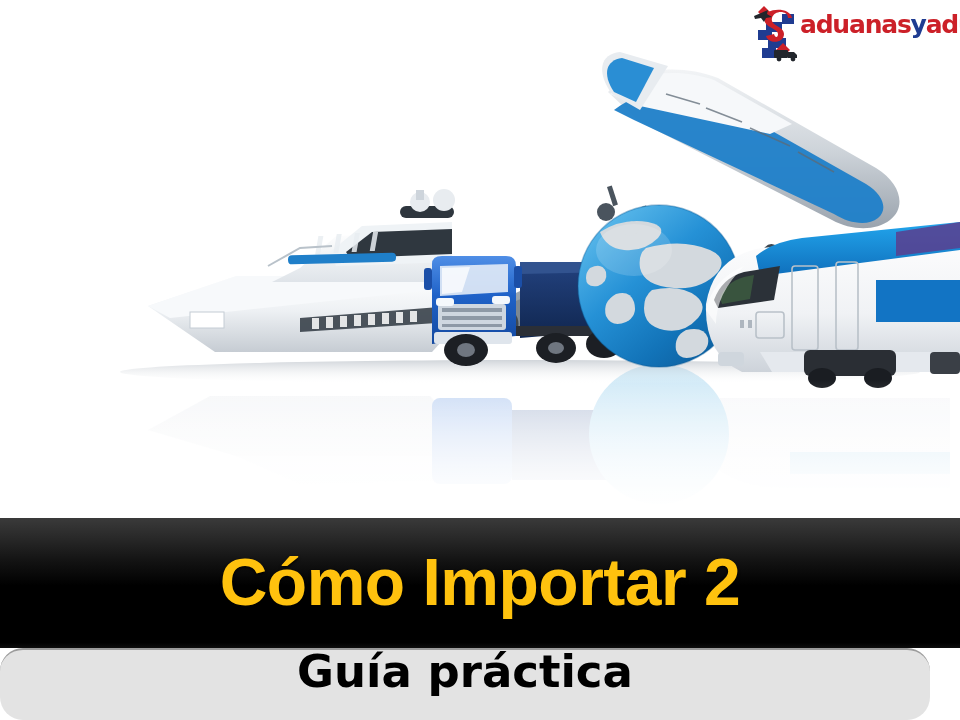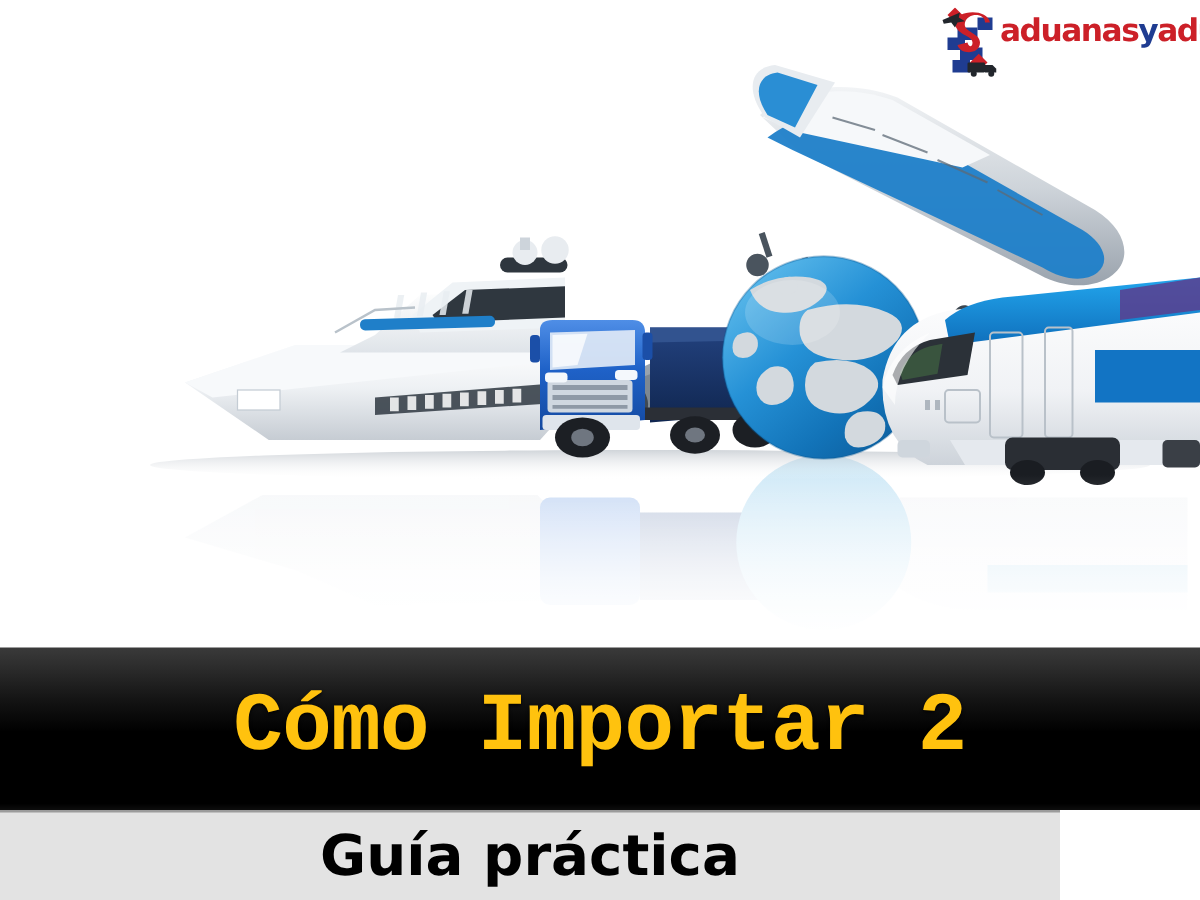--- a/index.html
+++ b/index.html
@@ -90,43 +90,43 @@
                 #000000 52%,
                 #000000 96%,
                 #0d0d0d 100%);
     display: flex;
     align-items: center;
     justify-content: center;
     box-sizing: border-box;
   }
   .title-text {
     color: #FFC20E;
-    font-family: Liberation Mono, monospace;
+    font-family: Liberation Sans, sans-serif;
     font-weight: bold;
     font-size: 66px;
     line-height: 1;
     letter-spacing: -0.5px;
     white-space: nowrap;
     text-shadow: 0 2px 3px rgba(0,0,0,0.85);
     margin-top: -2px;
   }
 
   
   .subtitle-bar {
     position: absolute;
     left: 0;
     top: 648px;
-    width: 848px;
+    width: 930px;
     height: 72px;
     background: #e3e3e3;
     border-top: 2px solid #9b9b9b;
     display: flex;
-    align-items: center;
     justify-content: center;
     box-sizing: border-box;
+    border-radius: 23px;
   }
   .subtitle-text {
     color: #000000;
     font-family: "DejaVu Sans", sans-serif;
     font-weight: bold;
     font-size: 45px;
     line-height: 1;
     white-space: nowrap;
     margin-top: -1px;
   }

